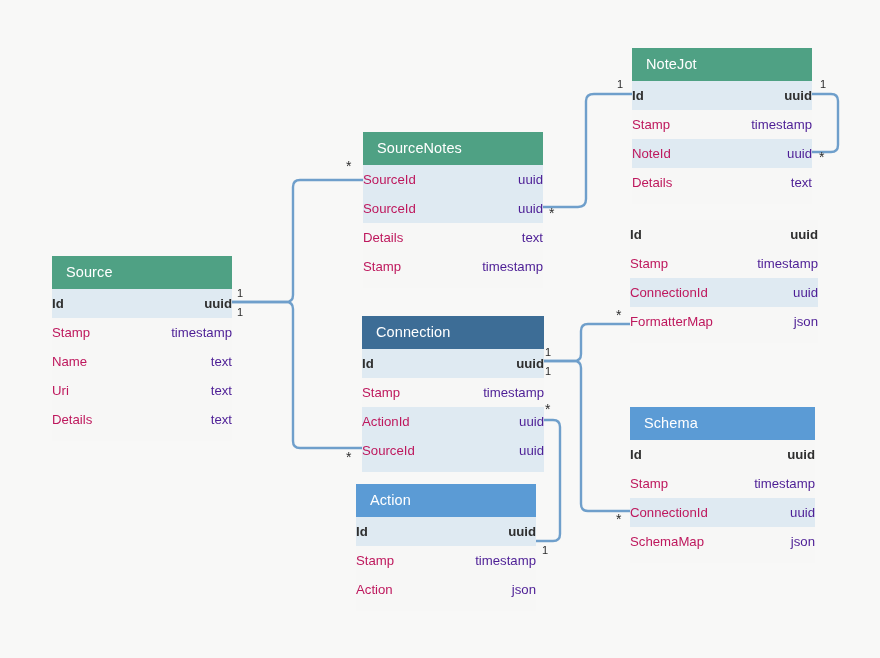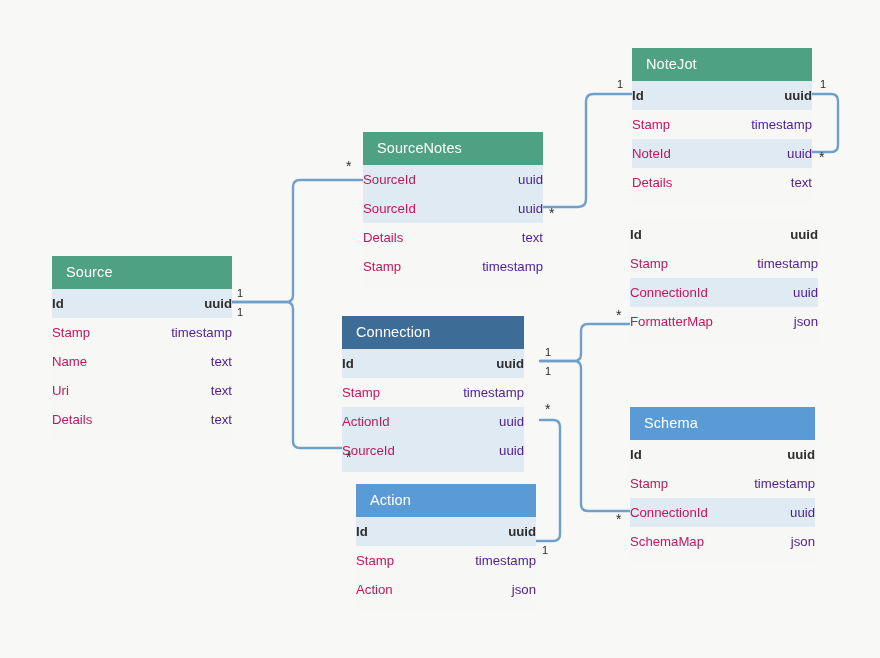--- a/index.html
+++ b/index.html
@@ -178,21 +178,21 @@
         <div class="row highlight">
           <span class="fname">ConnectionId</span>
           <span class="ftype">uuid</span>
         </div>
         <div class="row plain">
           <span class="fname">FormatterMap</span>
           <span class="ftype">json</span>
         </div>
         <div class="card-pad plain"></div>
       </div>
-      <div class="card" style="left: 342px; top: 316px; width: 182px;">
+      <div class="card" style="left: 362px; top: 316px; width: 182px;">
         <div class="card-header dark">Connection</div>
         <div class="row highlight key">
           <span class="fname">Id</span>
           <span class="ftype">uuid</span>
         </div>
         <div class="row plain">
           <span class="fname">Stamp</span>
           <span class="ftype">timestamp</span>
         </div>
         <div class="row highlight">

